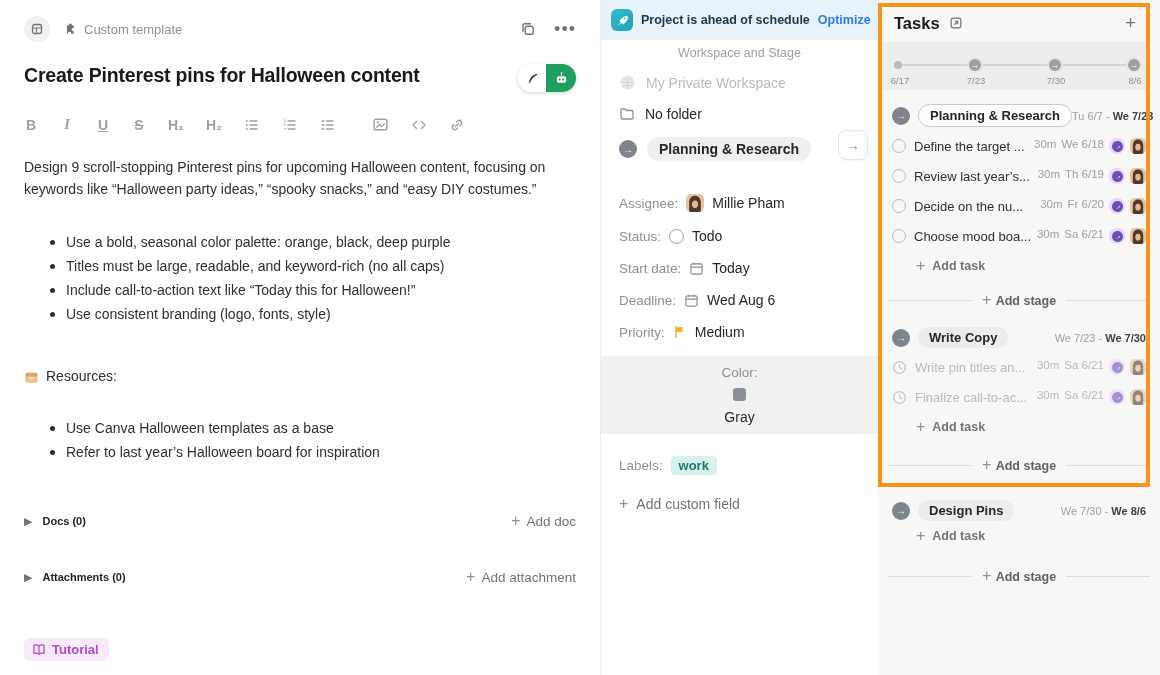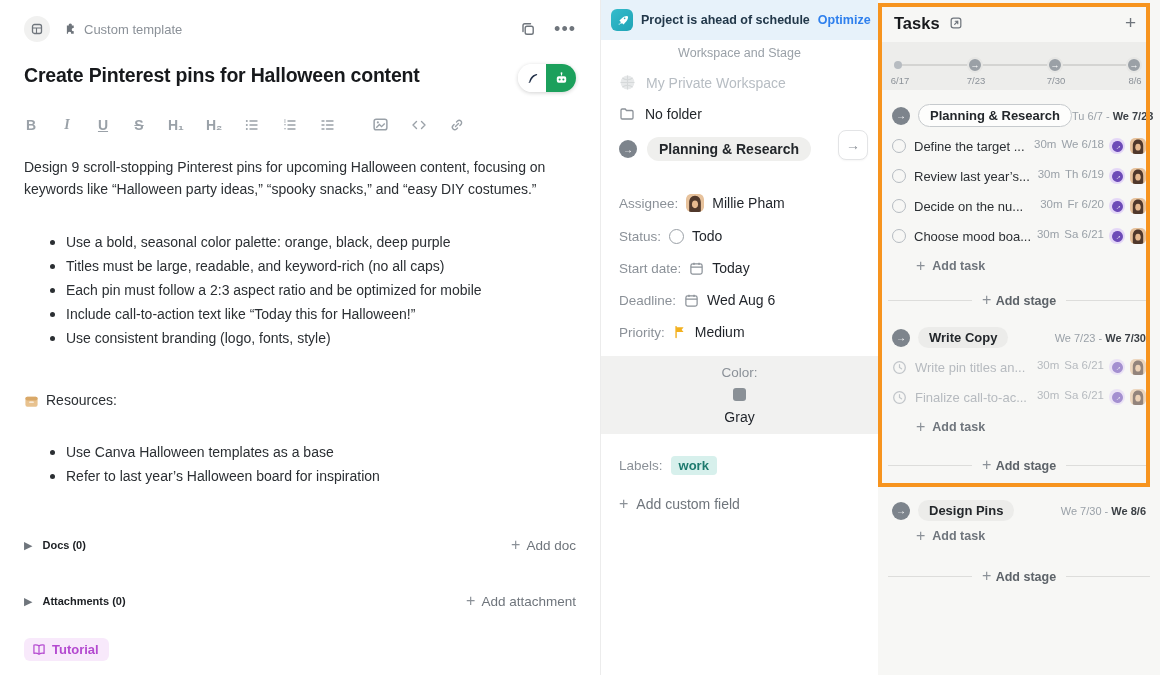--- a/index.html
+++ b/index.html
@@ -204,21 +204,20 @@
           </svg>
         </span>
     </div>
 
     <div class="doc-body">
       <p class="doc-par">Design 9 scroll-stopping Pinterest pins for upcoming Halloween content, focusing on keywords like “Halloween party ideas,” “spooky snacks,” and “easy DIY costumes.”</p>
 
       <ul class="doc-list">
         <li>Use a bold, seasonal color palette: orange, black, deep purple</li>
         <li>Titles must be large, readable, and keyword-rich (no all caps)</li>
-        <li>Each pin must follow a 2:3 aspect ratio and be optimized for mobile</li>
         <li>Include call-to-action text like “Today this for Halloween!”</li>
         <li>Use consistent branding (logo, fonts, style)</li>
       </ul>
 
       <div class="sec-heading" style="margin-top:40px">
         <svg width="15" height="15" viewBox="0 0 16 16">
             <rect x="1.5" y="3" width="13" height="10.5" rx="2" fill="#e8c28f"></rect>
             <rect x="1.5" y="3" width="13" height="3.8" rx="2" fill="#d9a868"></rect>
             <rect x="5.5" y="8" width="5" height="1.4" rx=".7" fill="#fff" opacity=".85"></rect>
           </svg>

